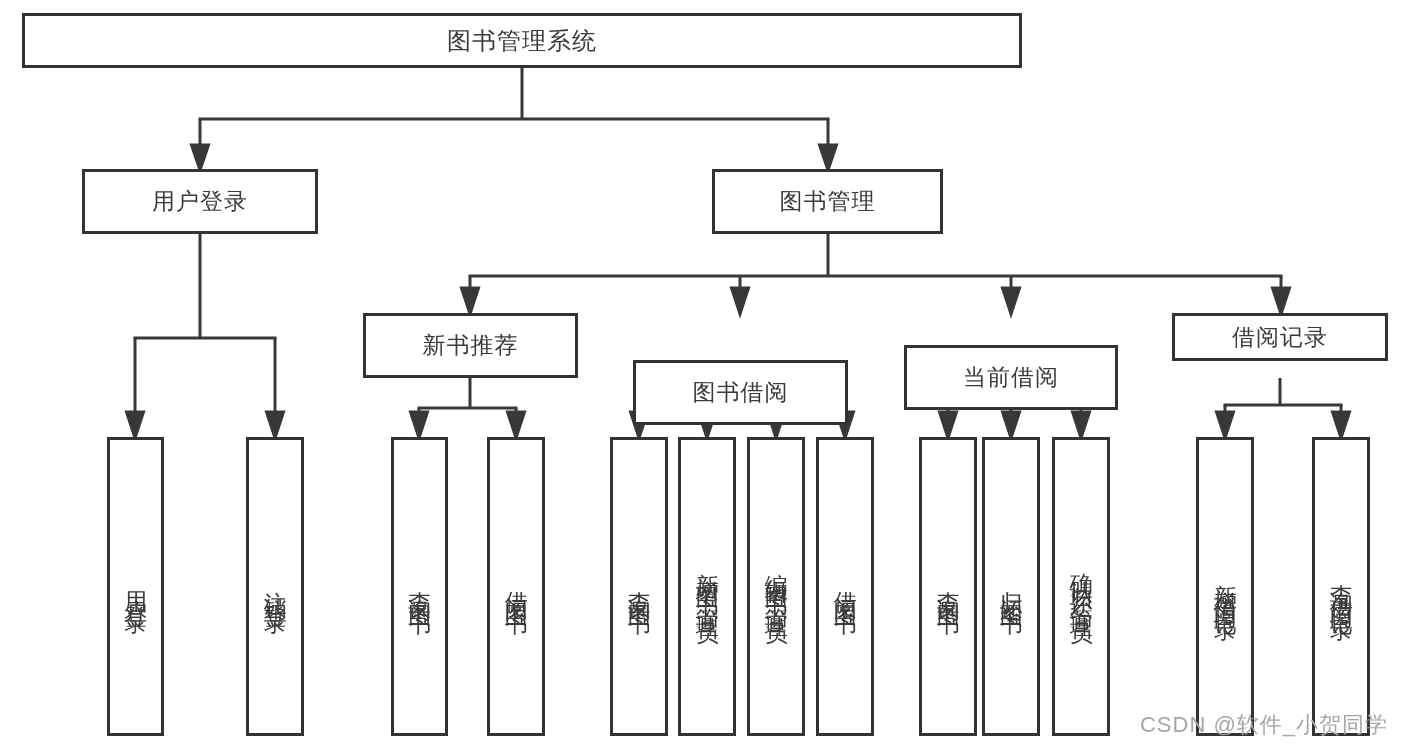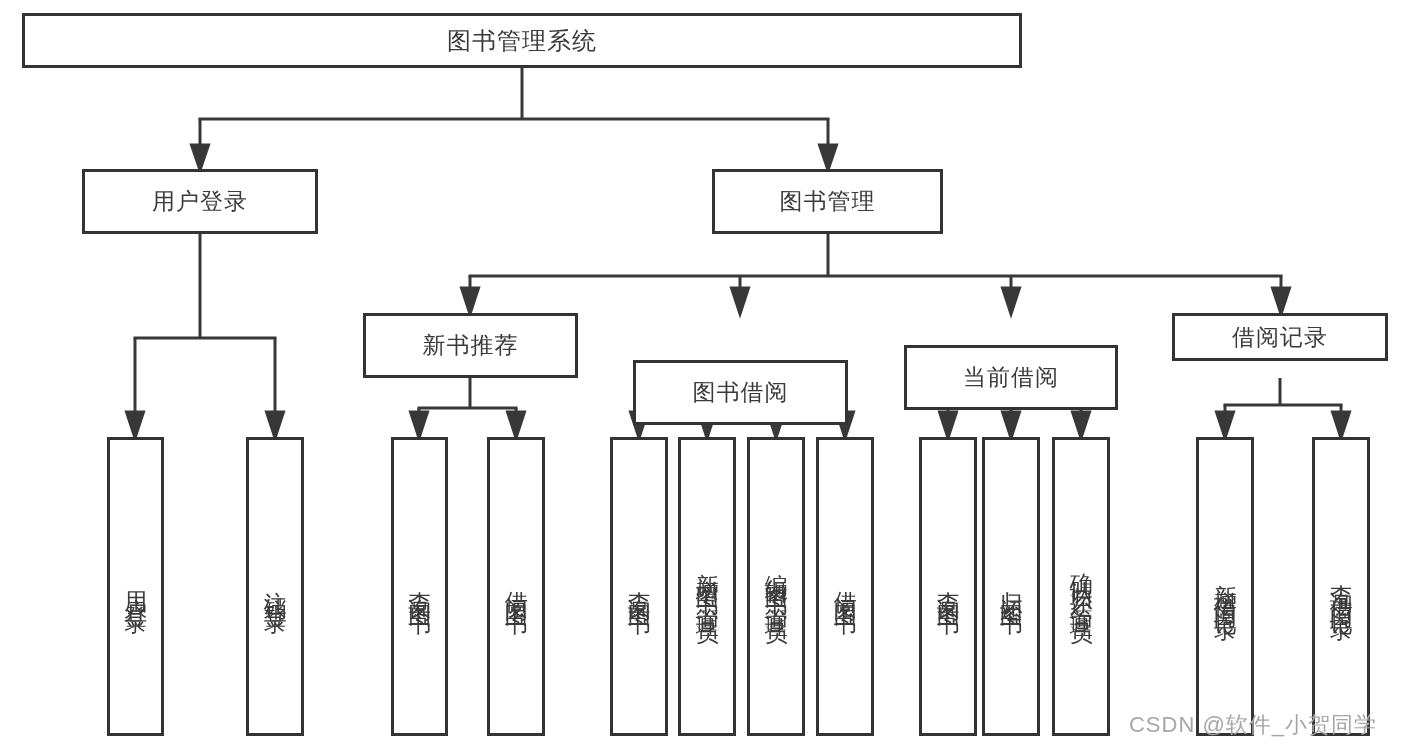--- a/index.html
+++ b/index.html
@@ -44,21 +44,21 @@
     writing-mode: vertical-rl;
     text-orientation: mixed;
     font-size: 23px;
     letter-spacing: 7px;
     line-height: 1.1;
     text-align: center;
   }
   .watermark {
     position: absolute;
     z-index: 2;
-    right: 28px;
+    right: 17px;
     top: 710px;
     font-size: 22px;
     color: #a6a6a6;
     letter-spacing: 1px;
     white-space: nowrap;
   }
 </style>
 </head>
 <body>
 

